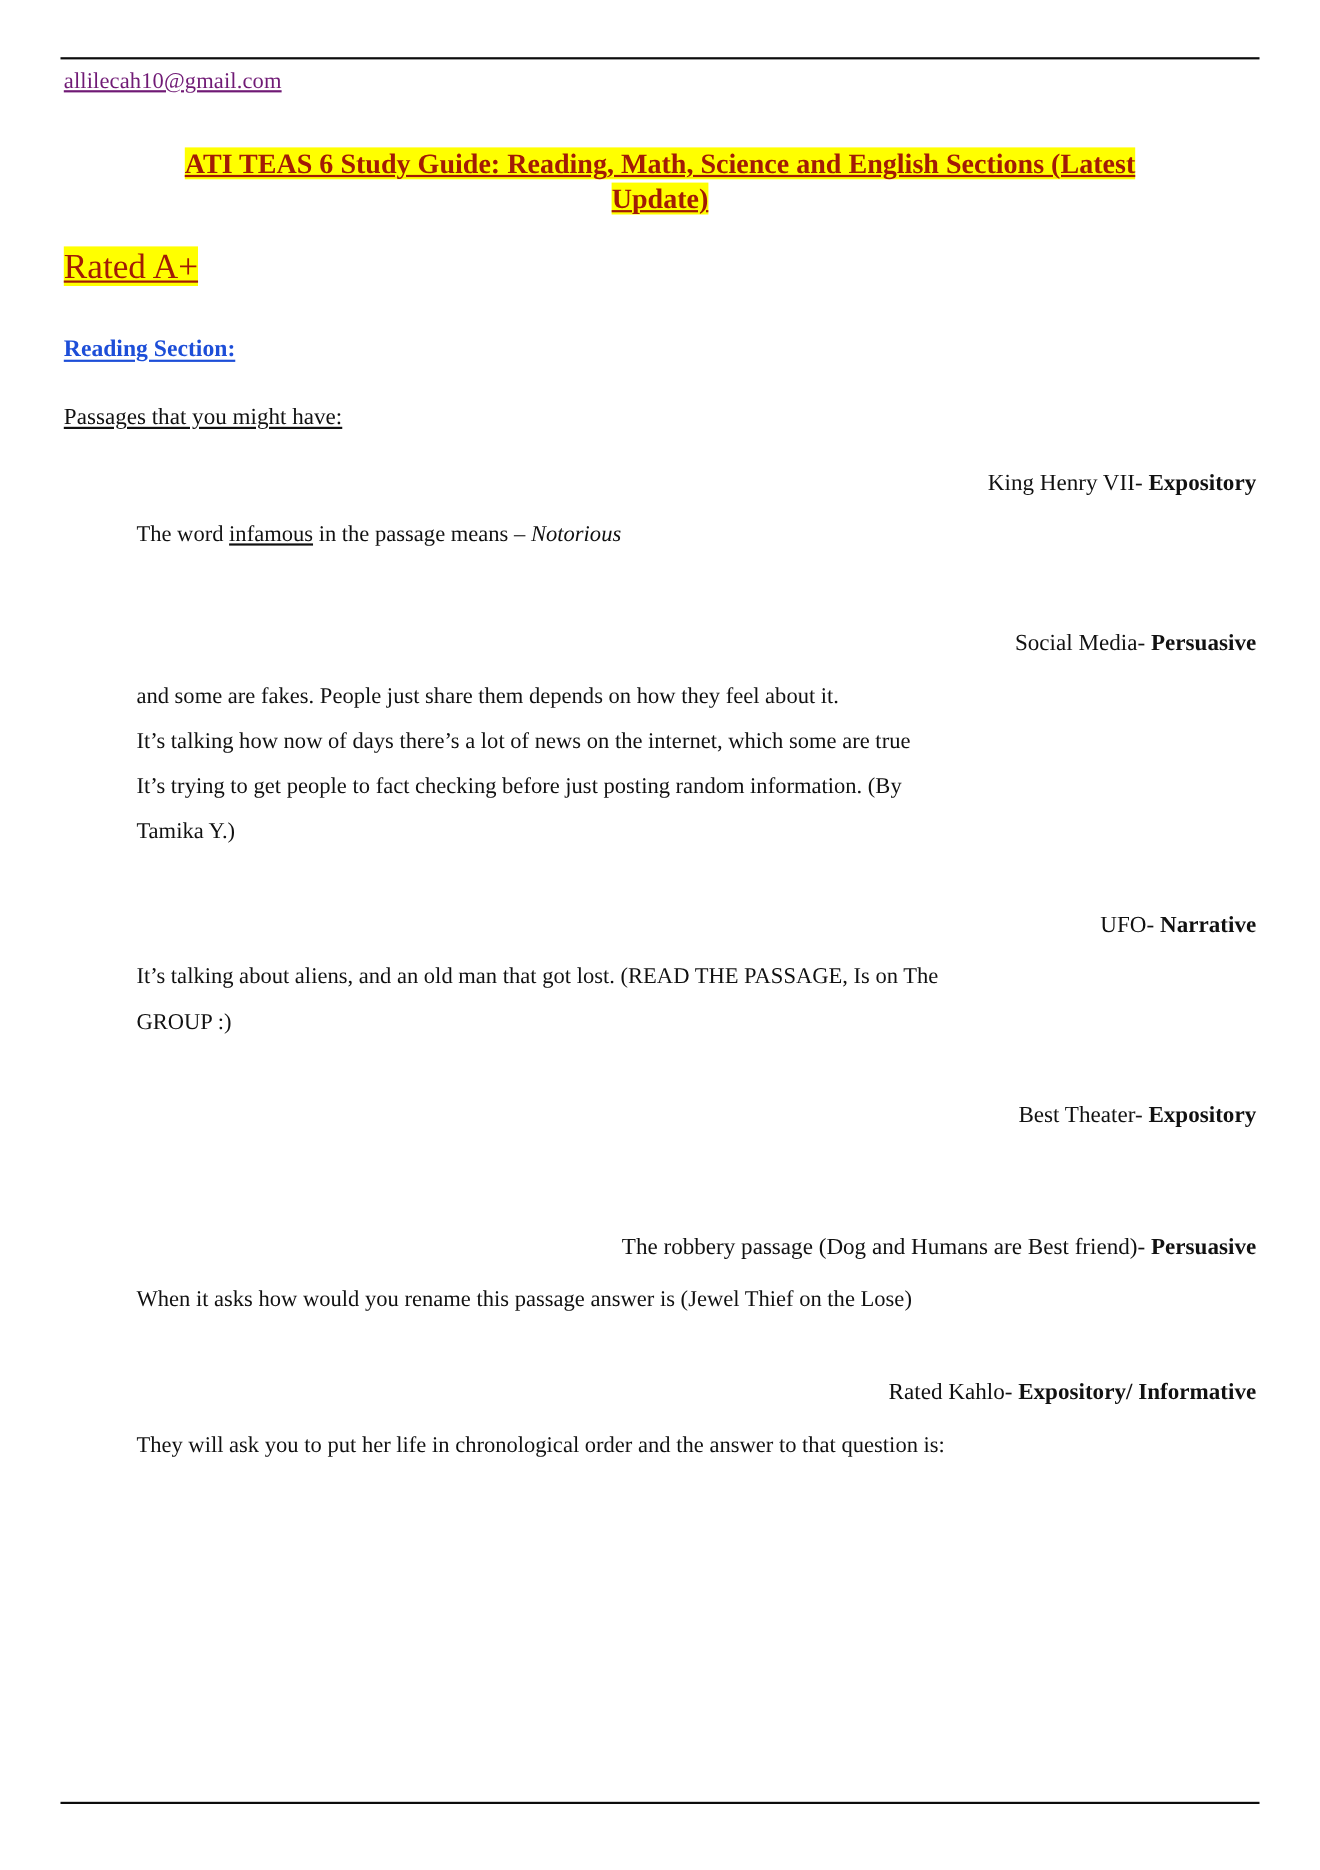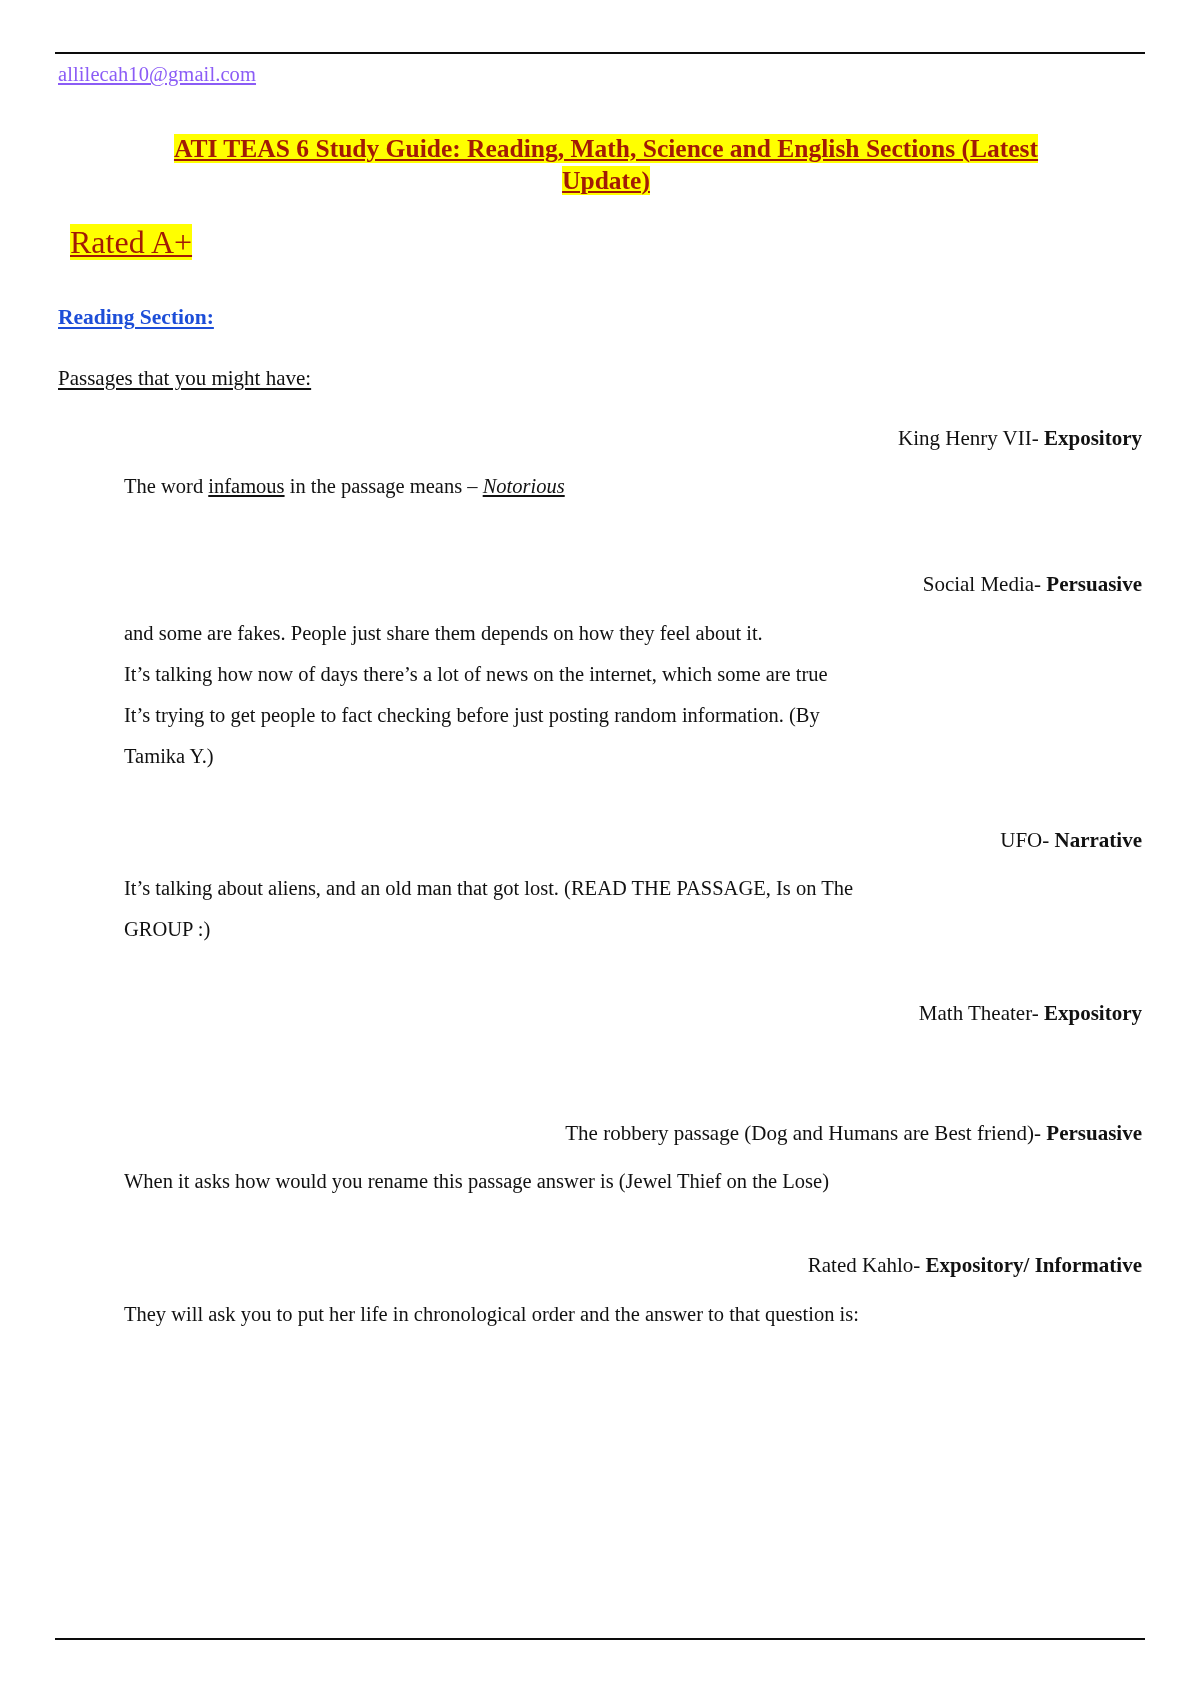--- a/index.html
+++ b/index.html
@@ -32,21 +32,21 @@
   }
   .rule-top { top: 52px; }
   .rule-bottom { top: 1638px; }
 
   .content {
     position: relative;
     padding-top: 62px;
   }
 
   a.email-link {
-    color: #8b5cf6;
+    color: #701a75;
     text-decoration: underline;
     font-size: 20.5px;
     letter-spacing: 0.1px;
     font-family: "Liberation Serif", "DejaVu Serif", serif;
   }
   .email-row {
     padding-left: 0px;
     margin-bottom: 46px;
     line-height: 1.2;
   }
@@ -61,21 +61,20 @@
     margin-bottom: 26px;
   }
   .doc-title .hl,
   .rated .hl {
     background: #ffff00;
     color: #a21b05;
     text-decoration: underline;
     text-decoration-thickness: 2px;
     text-underline-offset: 2px;
     box-decoration-break: clone;
-    margin-left: 12px;
     -webkit-box-decoration-break: clone;
   }
   .rated {
     font-size: 32px;
     font-weight: normal;
     margin-bottom: 44px;
   }
 
   .section-head {
     color: #1d4ed8;
@@ -101,21 +100,21 @@
     text-align: right;
   }
   .passage-title b { font-weight: bold; }
 
   .passage-body {
     font-size: 20.5px;
     padding-left: 66px;
     line-height: 2.0;
   }
   .passage-body .u { text-decoration: underline; text-underline-offset: 2px; }
-  .passage-body i { font-style: italic; text-decoration: underline; }
+  .passage-body i { font-style: italic; }
 
   .block { margin-bottom: 0; }
   .gap-md  { height: 48px; }
   .gap-lg  { height: 62px; }
   .gap-xl  { height: 76px; }
 </style>
 </head>
 <body>
 
 <div class="page">
@@ -174,21 +173,21 @@
       <div class="passage-body">
         <div>It’s talking about aliens, and an old man that got lost. (READ THE PASSAGE, Is on The</div>
         <div>GROUP :)</div>
       </div>
     </div>
 
     <div class="gap-md"></div>
 
     <div class="block">
       <div class="passage-title">
-        <span>Math Theater- </span><b>Expository</b>
+        <span>Best Theater- </span><b>Expository</b>
       </div>
       <div class="passage-body"></div>
     </div>
 
     <div class="gap-xl"></div>
 
     <div class="block">
       <div class="passage-title">
         <span>The robbery passage (Dog and Humans are Best friend)- </span><b>Persuasive</b>
       </div>

